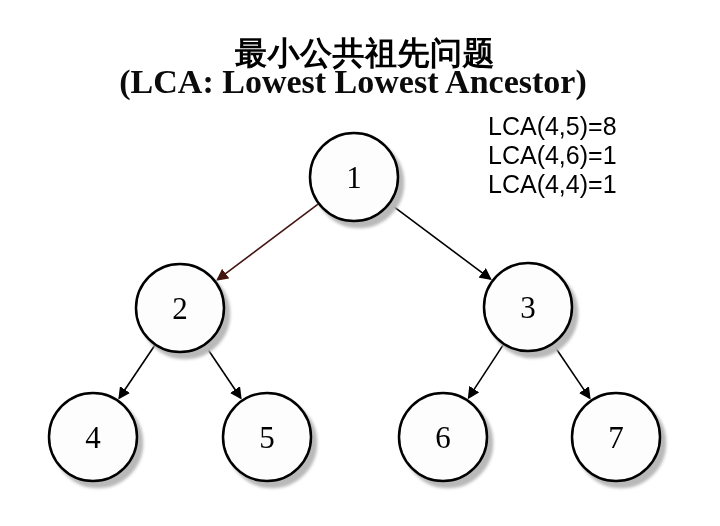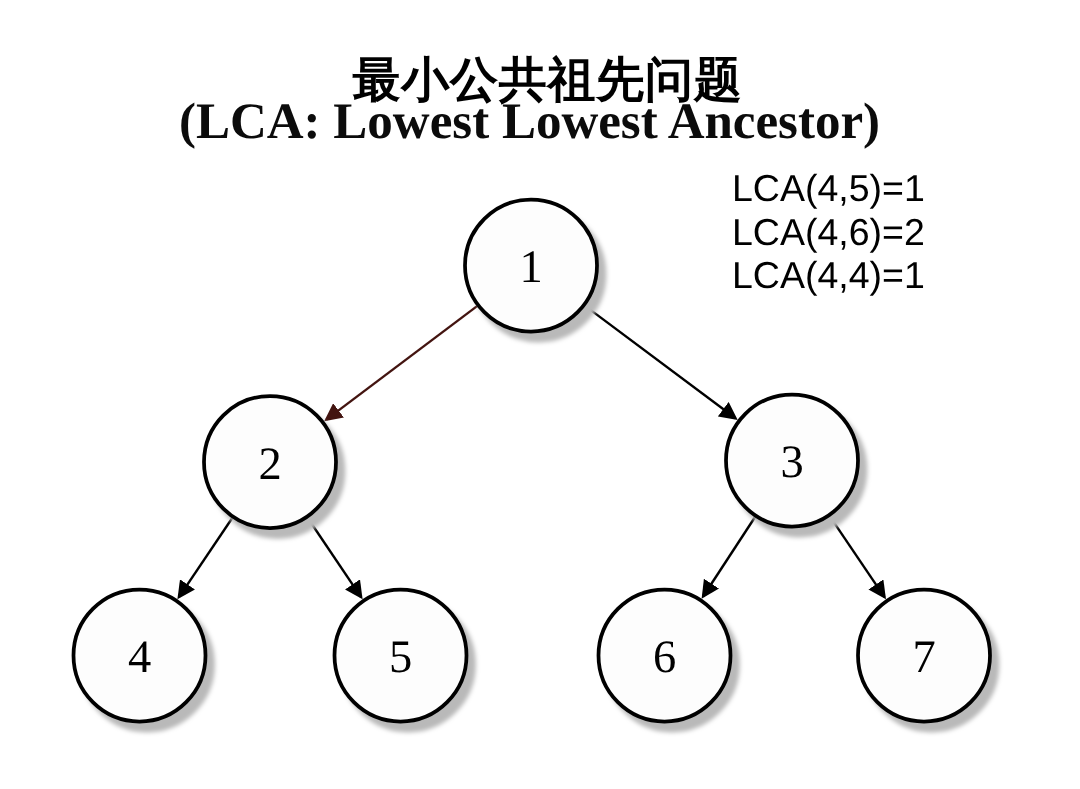--- a/index.html
+++ b/index.html
@@ -68,22 +68,22 @@
 </style>
 </head>
 <body>
 
 <div class="stage">
 
   <h1 class="title">最小公共祖先问题</h1>
   <h2 class="subtitle">(LCA: Lowest Lowest Ancestor)</h2>
 
   <div class="annotations">
-    <div>LCA(4,5)=1</div>
-    <div>LCA(4,6)=2</div>
+    <div>LCA(4,5)=8</div>
+    <div>LCA(4,6)=1</div>
     <div>LCA(4,4)=1</div>
   </div>
 
   <svg class="tree-svg" width="720" height="526" viewBox="0 0 720 526" xmlns="http://www.w3.org/2000/svg">
       <defs>
         <marker id="arrow-0" viewBox="0 0 10 10" refX="8.5" refY="5" markerWidth="7.5" markerHeight="7.5" orient="auto-start-reverse">
           <path d="M0,0 L10,5 L0,10 z" fill="#431410"></path>
         </marker>
         <marker id="arrow-1" viewBox="0 0 10 10" refX="8.5" refY="5" markerWidth="7.5" markerHeight="7.5" orient="auto-start-reverse">
           <path d="M0,0 L10,5 L0,10 z" fill="#000000"></path>

